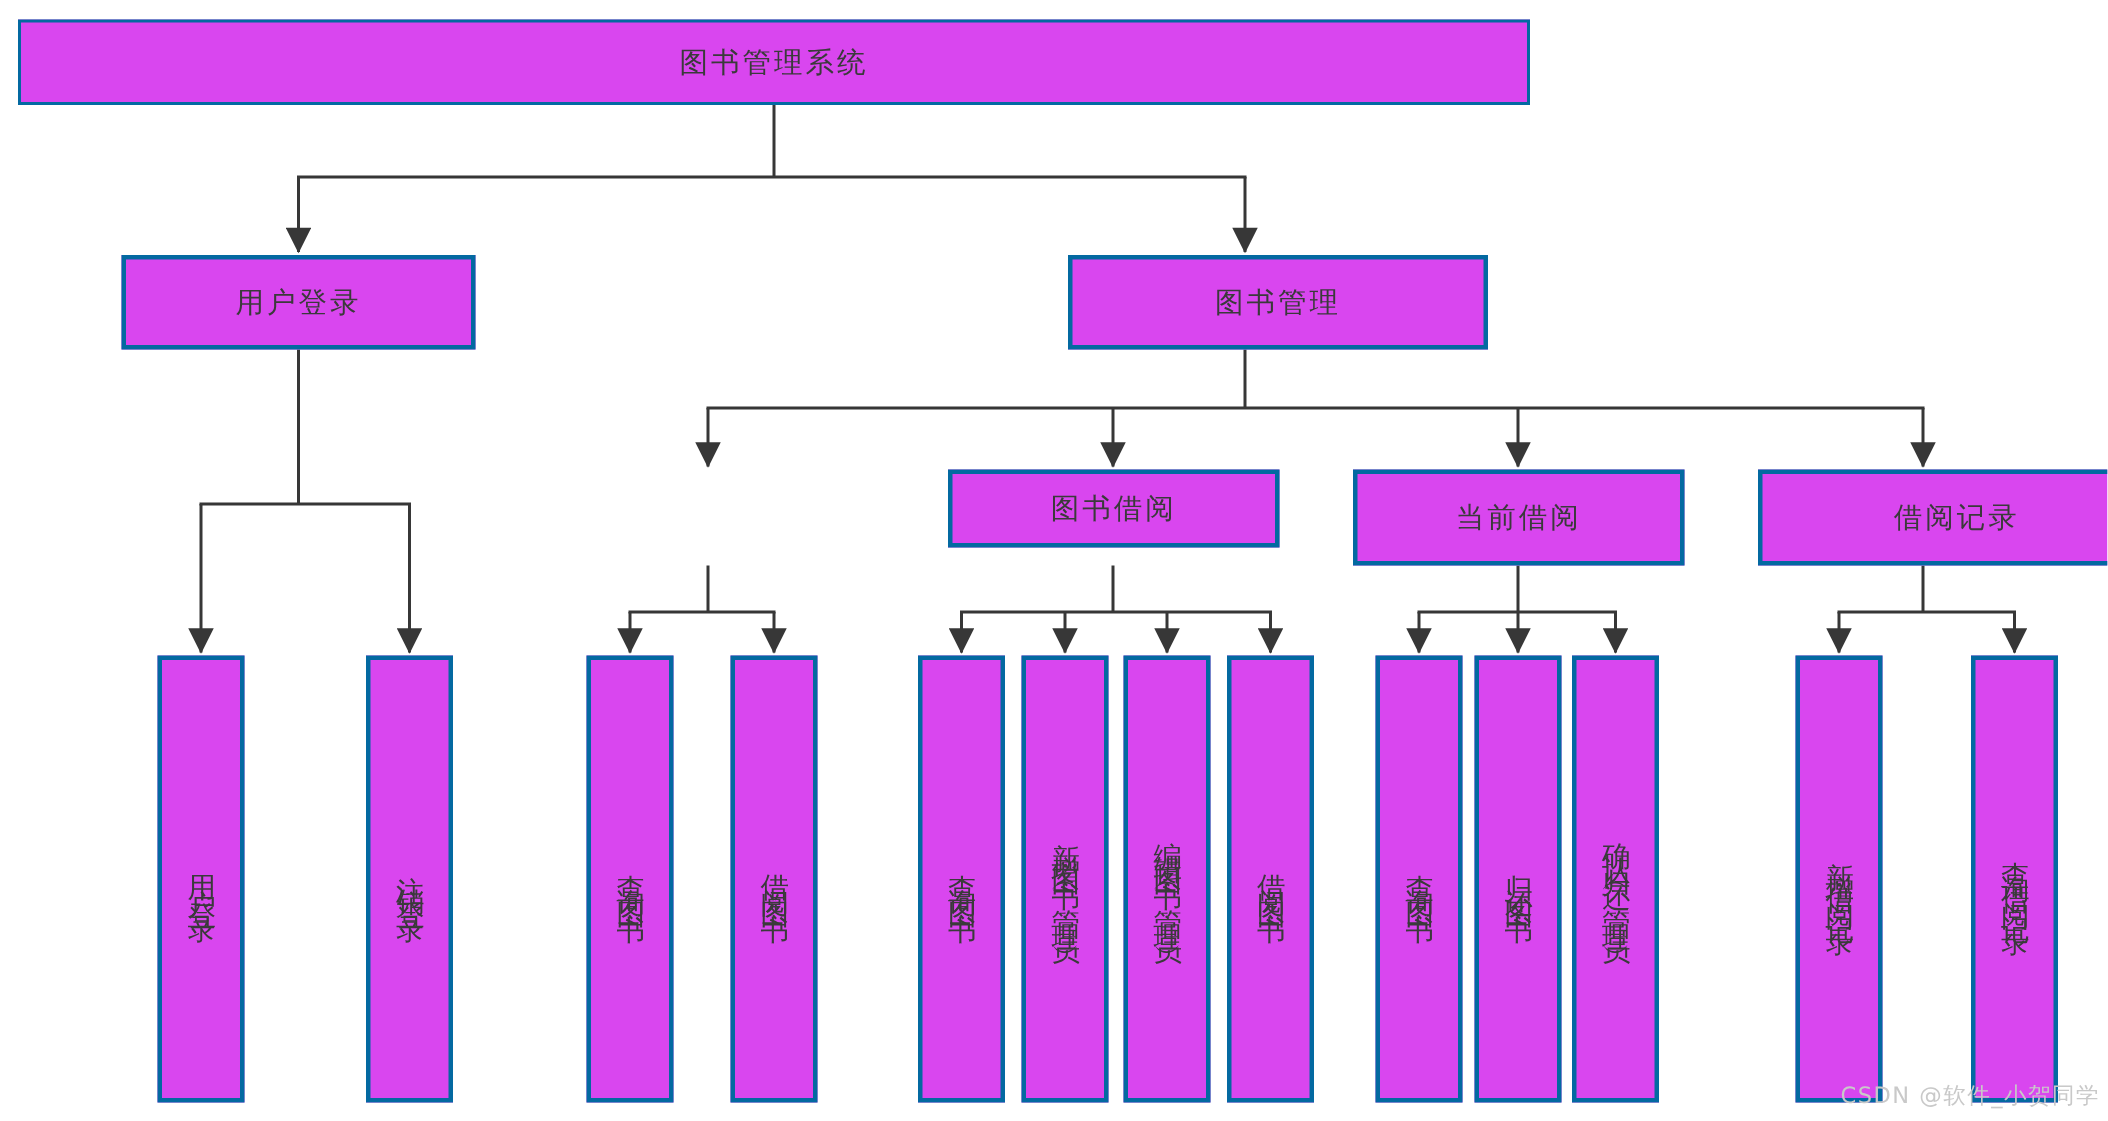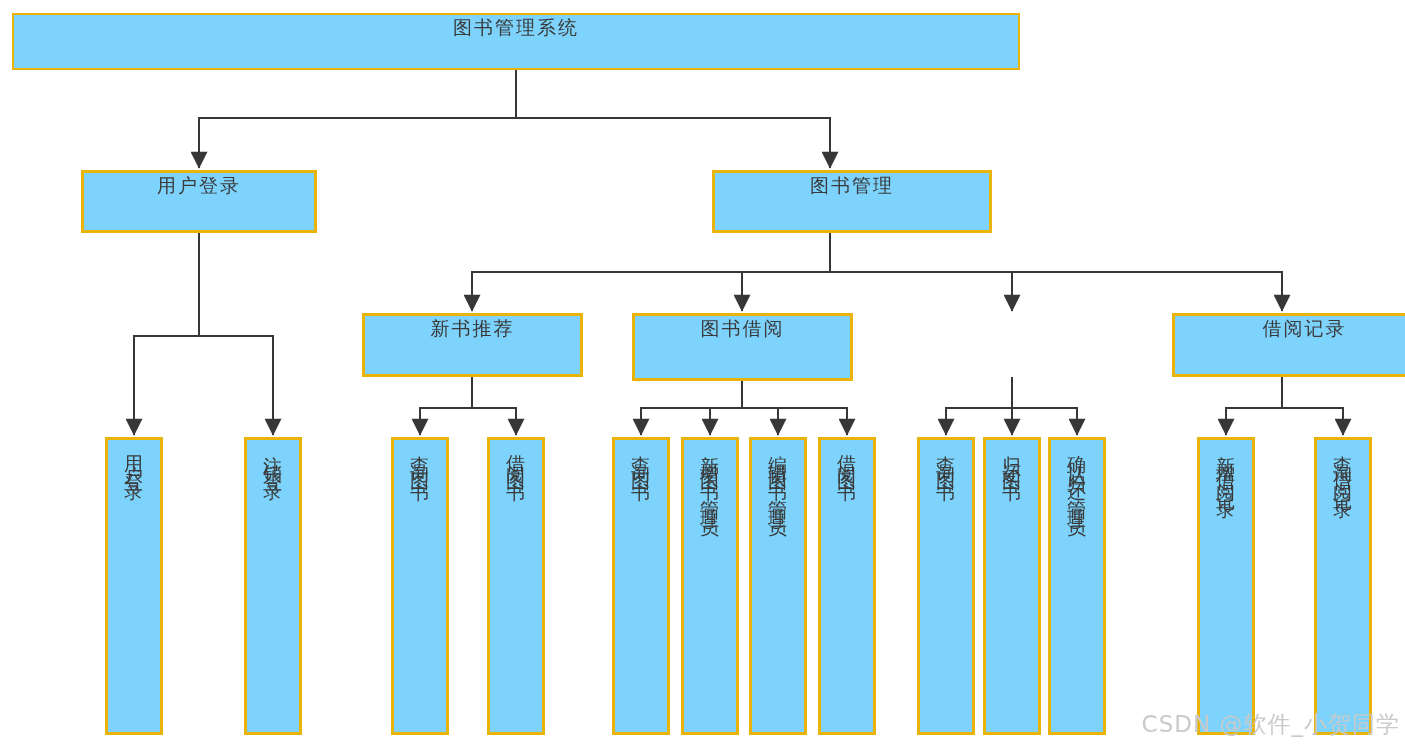--- a/index.html
+++ b/index.html
@@ -15,44 +15,44 @@
     background: #ffffff;
     overflow: hidden;
   }
   svg.connectors {
     position: absolute;
     left: 0; top: 0;
     pointer-events: none;
   }
   .box {
     position: absolute;
-    background: #7dd3fc;
-    border: 3px solid #eab308;
+    background: #d946ef;
+    border: 3px solid #0369a1;
     display: flex;
-    align-items: flex-start;
+    align-items: center;
     justify-content: center;
   }
   .box.root { border-width: 2px; }
   .box .lbl {
     font-size: 19px;
     color: #3a3a3a;
     white-space: nowrap;
   }
   .box.h .lbl { letter-spacing: 2px; }
   .box.v .lbl {
     writing-mode: vertical-rl;
     text-orientation: mixed;
     letter-spacing: 9px;
     line-height: 1;
   }
   .watermark {
     position: absolute;
     right: 5px;
     bottom: 7px;
-    font-size: 23px;
+    font-size: 15px;
     color: #c9c9c9;
     letter-spacing: 1px;
     white-space: nowrap;
   }
 </style>
 </head>
 <body>
 
 <div class="stage">
 
@@ -110,25 +110,25 @@
     <span class="lbl">图书管理系统</span>
   </div>
 
   <div class="box h" style="left:81px; top:170px; width:236px; height:63px">
     <span class="lbl">用户登录</span>
   </div>
   <div class="box h" style="left:712px; top:170px; width:280px; height:63px">
     <span class="lbl">图书管理</span>
   </div>
 
-  <div class="box h" style="left:362px; top:313px; width:221px; height:64px">
-    <span class="lbl">新书推荐</span>
+  <div class="box h" style="left:632px; top:313px; width:221px; height:52px">
+    <span class="lbl">图书借阅</span>
   </div>
-  <div class="box h" style="left:632px; top:313px; width:221px; height:68px">
-    <span class="lbl">图书借阅</span>
+  <div class="box h" style="left:902px; top:313px; width:221px; height:64px">
+    <span class="lbl">当前借阅</span>
   </div>
   <div class="box h" style="left:1172px; top:313px; width:265px; height:64px">
     <span class="lbl">借阅记录</span>
   </div>
 
   <div class="box v" style="left:105px; top:437px; width:58px; height:298px">
     <span class="lbl">用户登录</span>
   </div>
   <div class="box v" style="left:244px; top:437px; width:58px; height:298px">
     <span class="lbl">注销登录</span>

